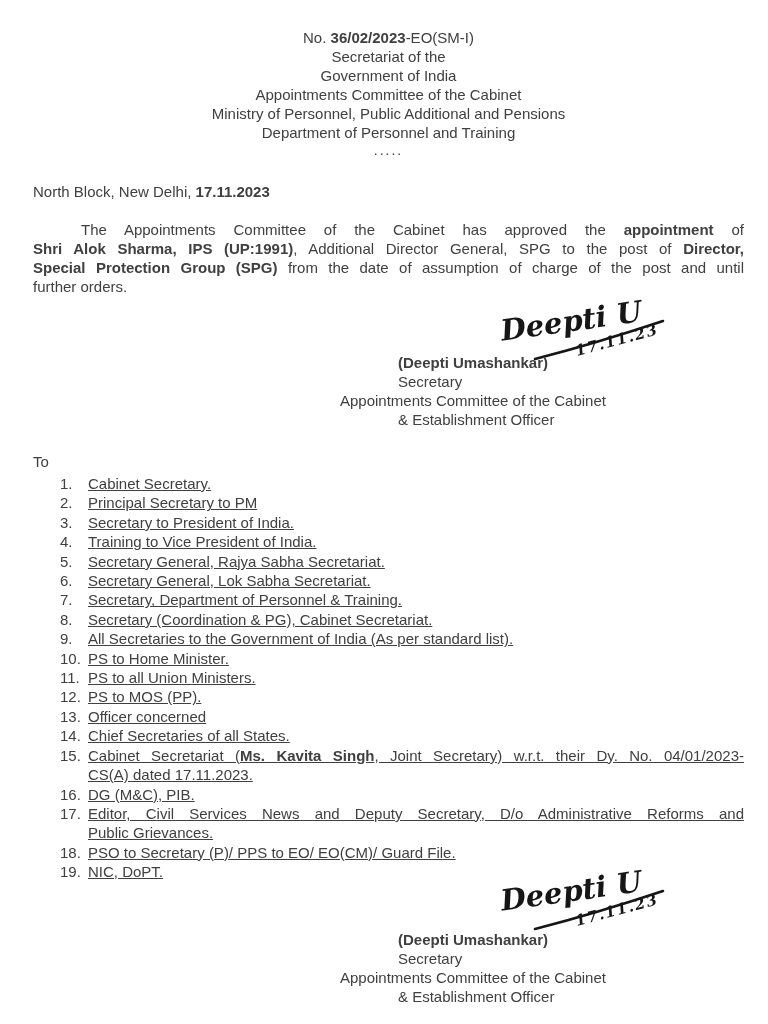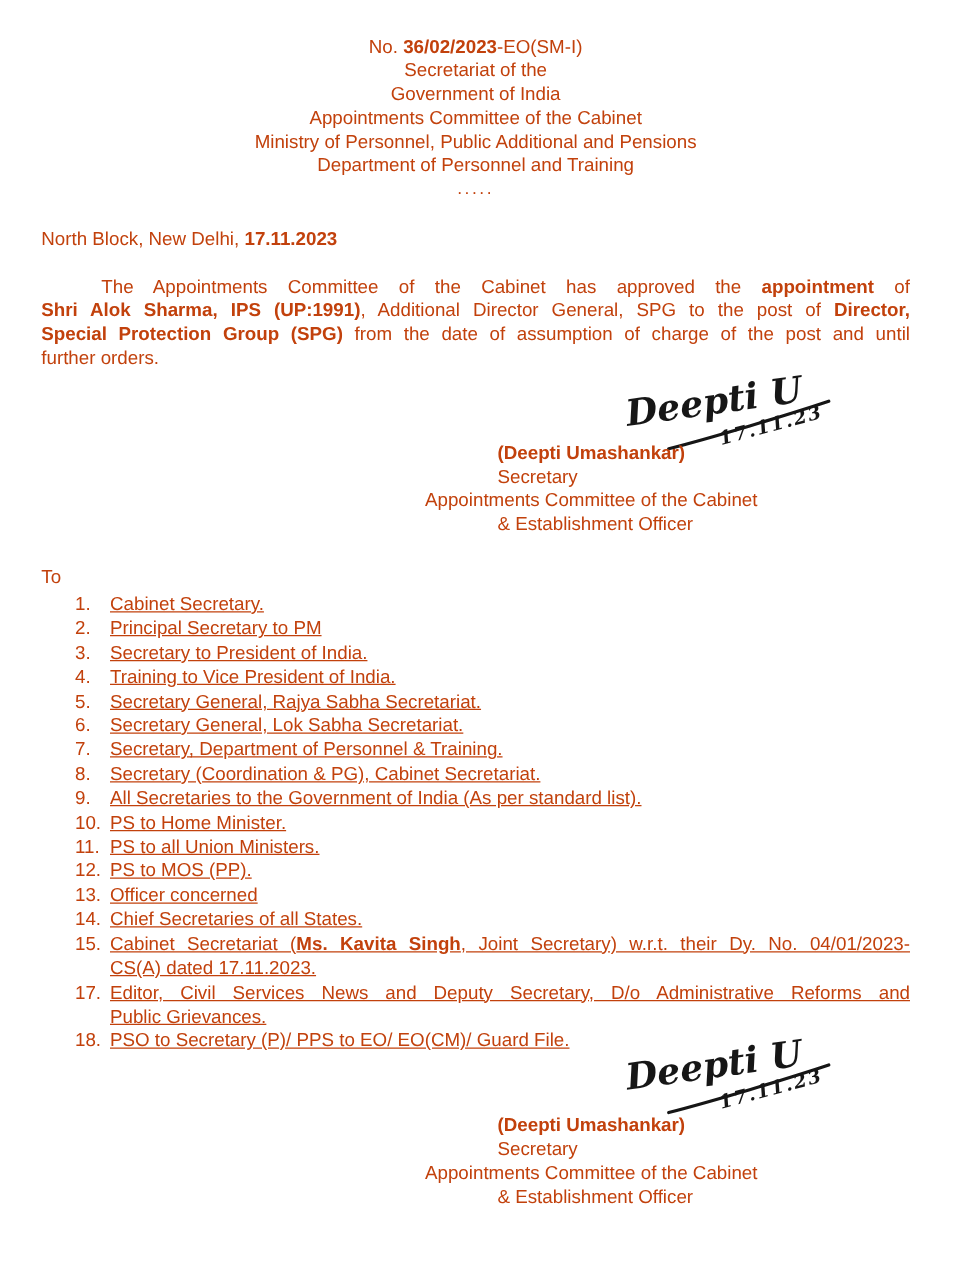--- a/index.html
+++ b/index.html
@@ -1,24 +1,24 @@
 <!DOCTYPE html>
 <html><head>
 <meta charset="utf-8">
 <style>
   html,body{margin:0;padding:0;background:#ffffff;}
   .page{
     position:relative;
     width:768px;height:1024px;
     margin:0 auto;
     background:#ffffff;
-    color:#c2410c;
+    color:#404040;
     font-family:"Liberation Sans", sans-serif;
     font-size:15px;line-height:19px;
-    padding:28px 40px 0 33px;
+    padding:28px 24px 0 33px;
     box-sizing:border-box;
     overflow:hidden;
   }
   b{font-weight:bold;}
   .hdr{text-align:center;}
   .dots{font-size:14px;line-height:14px;letter-spacing:2px;margin-top:1px;text-align:center;}
   .dateline{text-align:left;margin-top:25px;}
   .para{margin-top:19px;}
   .jline{text-align:justify;text-align-last:justify;}
   .nwrap{white-space:nowrap;}
@@ -141,29 +141,37 @@
         <span class="itxt">Chief Secretaries of all States.</span>
       </div>
     <div class="row">
       <span class="num">15.</span>
       <span class="itxt">
         <span class="jline nwrap cont"><span>Cabinet Secretariat (</span><b>Ms. Kavita Singh</b><span>, Joint Secretary) w.r.t. their Dy. No. 04/01/2023-</span></span>
         <span class="cont">CS(A) dated 17.11.2023.</span>
       </span>
     </div>
     <div class="row">
+        <span class="num">16.</span>
+        <span class="itxt">DG (M&amp;C), PIB.</span>
+      </div>
+    <div class="row">
       <span class="num">17.</span>
       <span class="itxt">
         <span class="jline cont">Editor, Civil Services News and Deputy Secretary, D/o Administrative Reforms and</span>
         <span class="cont">Public Grievances.</span>
       </span>
     </div>
     <div class="row">
         <span class="num">18.</span>
         <span class="itxt">PSO to Secretary (P)/ PPS to EO/ EO(CM)/ Guard File.</span>
+      </div>
+    <div class="row">
+        <span class="num">19.</span>
+        <span class="itxt">NIC, DoPT.</span>
       </div>
   </div>
 
   <div class="sigblock sig2">
     <svg class="sig-svg" width="210" height="66" viewBox="0 0 210 66">
       <text class="hw" x="6" y="34" transform="rotate(-8 70 30)">Deepti U</text>
       <path class="hwline" d="M40 61 C 75 52, 135 34, 168 23"></path>
       <text class="hwd" transform="translate(82,58) rotate(-15)">17.11.23</text>
     </svg>
     <div class="sig-lines">

